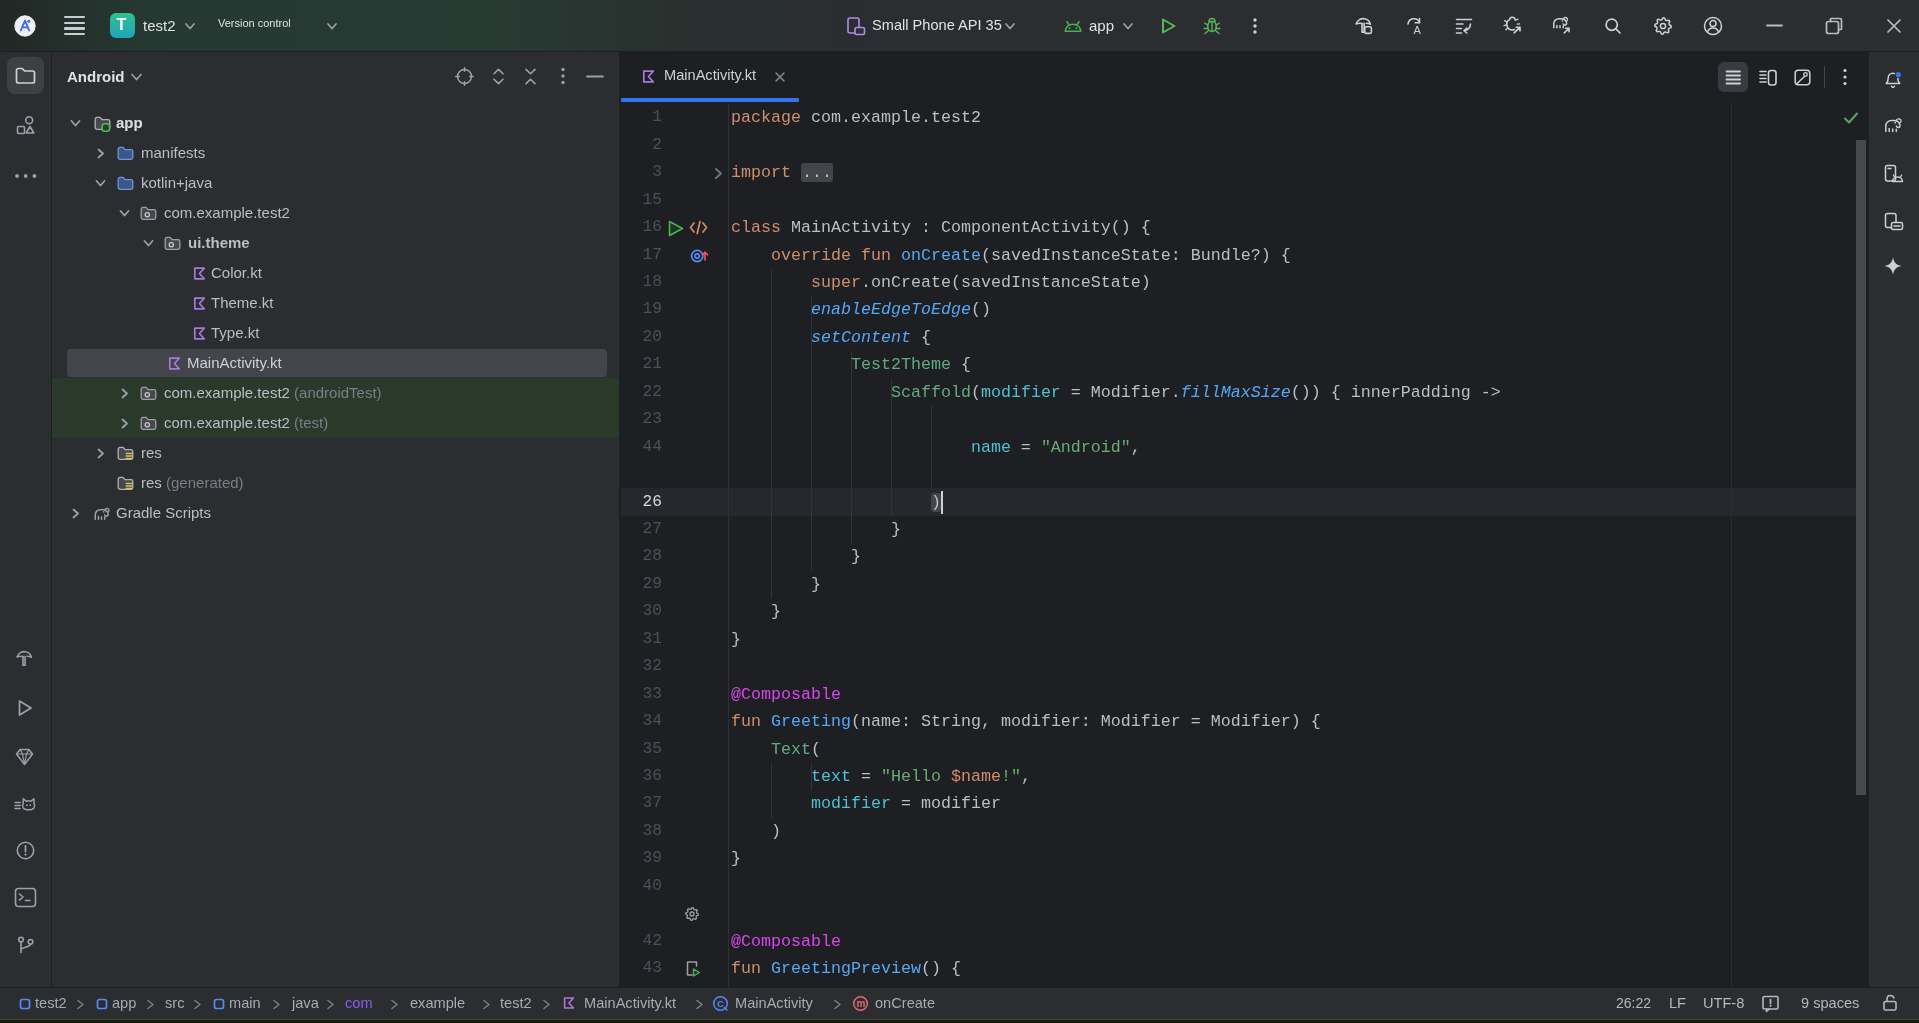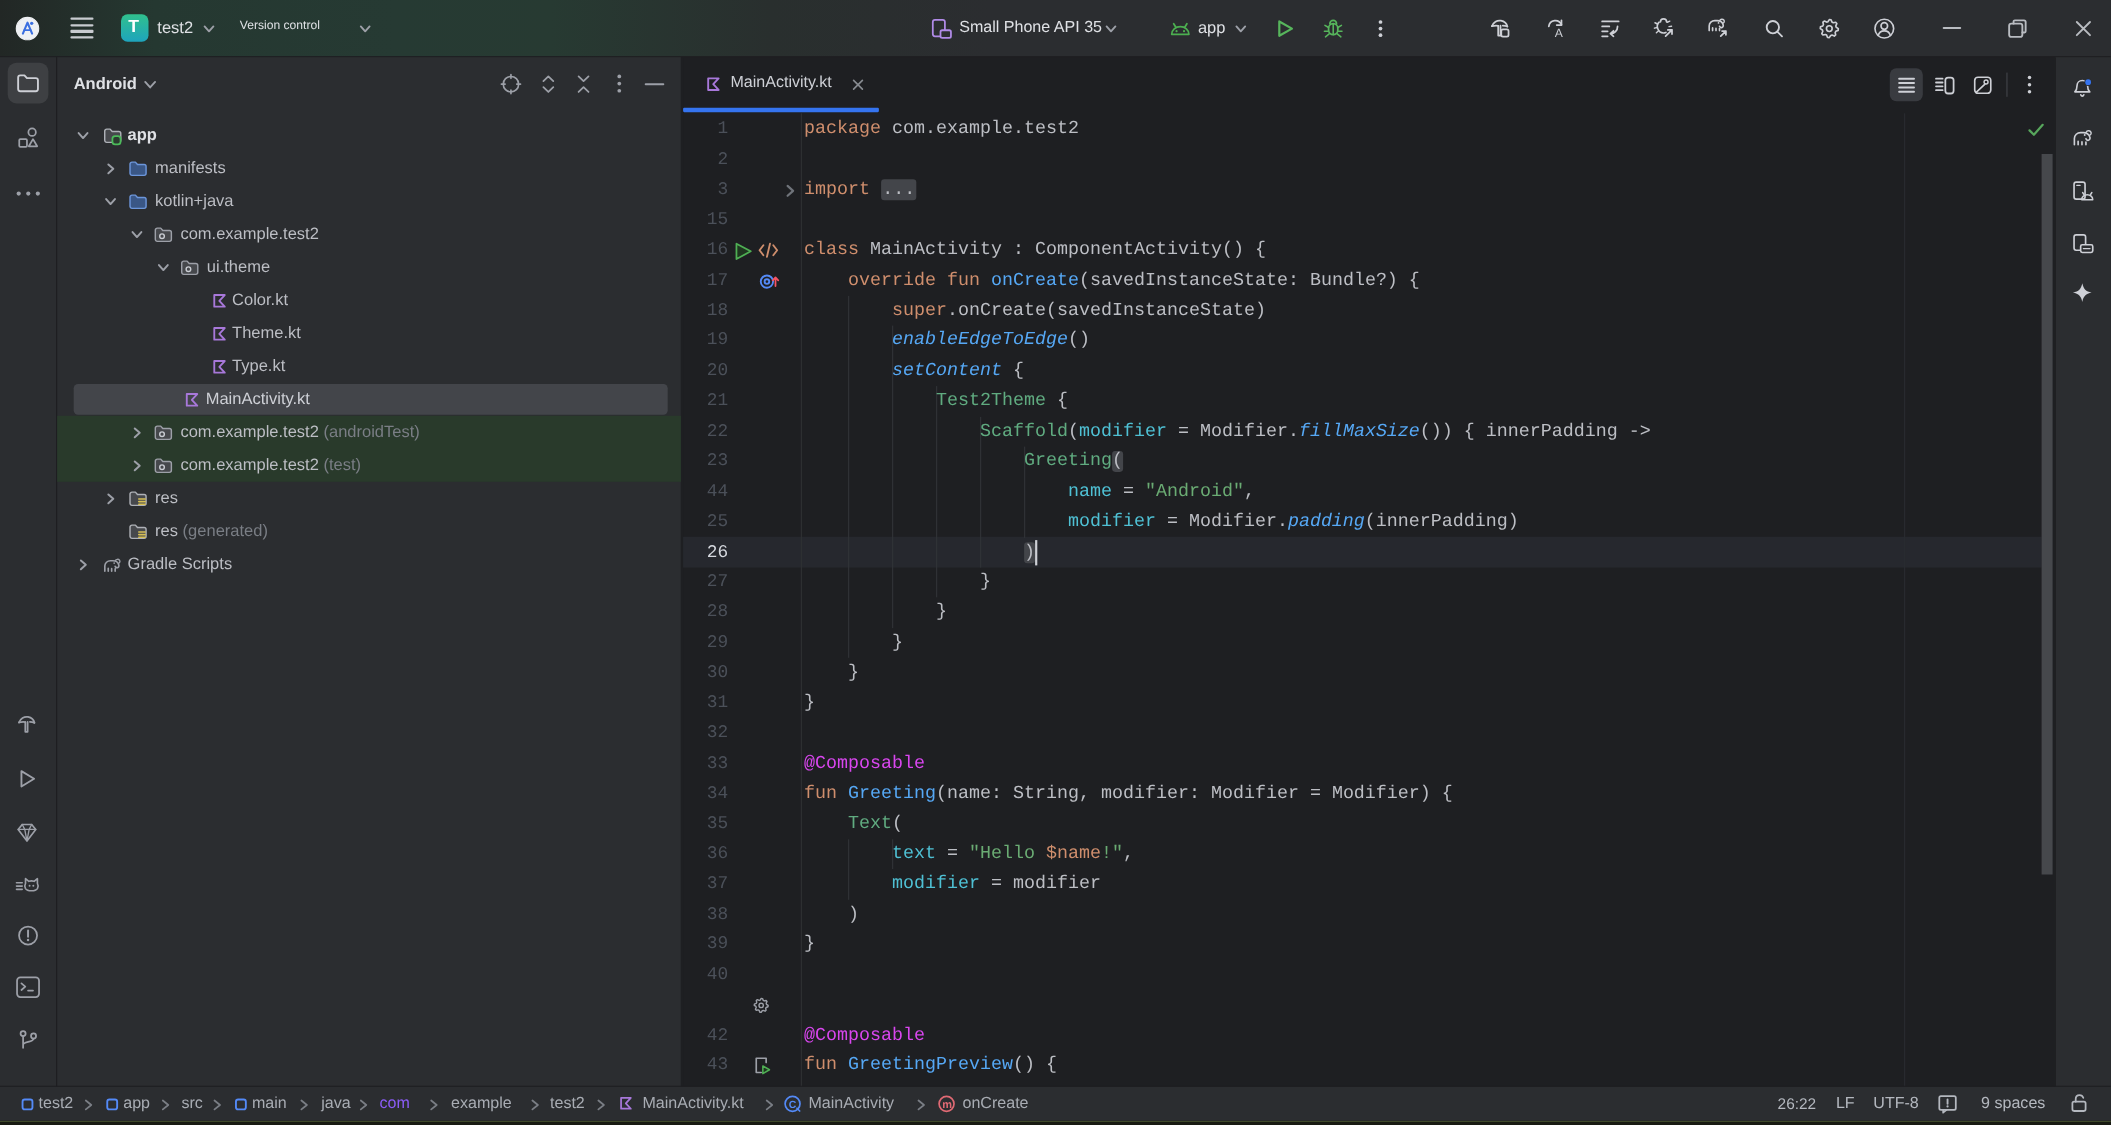--- a/index.html
+++ b/index.html
@@ -230,21 +230,21 @@
       <circle cx="7.3" cy="9.7" r="2.1" stroke="#c9ccd2" stroke-width="1.3" fill="none"></circle>
     </svg>
 <div class="abs" style="left:164px;top:204px;font-size:15px;color:#bcbec4;font-weight:400;font-family:'Liberation Sans',sans-serif;white-space:nowrap">com.example.test2</div>
 <svg class="abs" style="left:142px;top:237px" width="13" height="13" viewBox="0 0 13 13">
       <path d="M2.5 4 L6.5 8.5 L10.5 4" stroke="#9da0a8" stroke-width="1.8" fill="none" stroke-linecap="round" stroke-linejoin="round"></path>
     </svg>
 <svg class="abs" style="left:164px;top:235px" width="17" height="17" viewBox="0 0 17 17">
       <path d="M1.2 4.2 C1.2 3.2 2 2.4 3 2.4 H6.1 L8 4.6 H14 C15 4.6 15.8 5.4 15.8 6.4 V12.6 C15.8 13.6 15 14.4 14 14.4 H3 C2 14.4 1.2 13.6 1.2 12.6 Z" fill="#46484c" stroke="#9da0a8" stroke-width="1.3" stroke-linejoin="round"></path>
       <circle cx="7.3" cy="9.7" r="2.1" stroke="#c9ccd2" stroke-width="1.3" fill="none"></circle>
     </svg>
-<div class="abs" style="left:188px;top:234px;font-size:15px;color:#bcbec4;font-weight:400;font-family:'Liberation Sans',sans-serif;white-space:nowrap">ui.theme</div>
+<div class="abs" style="left:188px;top:234px;font-size:15px;color:#bcbec4;font-weight:700;font-family:'Liberation Sans',sans-serif;white-space:nowrap">ui.theme</div>
 <svg class="abs" style="left:192px;top:266px" width="15" height="15" viewBox="0 0 15 15">
       <path d="M12.3 2.2 H2.8 V12.8 H12.3 L7.4 7.5 Z" stroke="#a878da" stroke-width="1.7" fill="none" stroke-linecap="round" stroke-linejoin="round"></path>
     </svg>
 <div class="abs" style="left:211px;top:264px;font-size:15px;color:#bcbec4;font-weight:400;font-family:'Liberation Sans',sans-serif;white-space:nowrap">Color.kt</div>
 <svg class="abs" style="left:192px;top:296px" width="15" height="15" viewBox="0 0 15 15">
       <path d="M12.3 2.2 H2.8 V12.8 H12.3 L7.4 7.5 Z" stroke="#a878da" stroke-width="1.7" fill="none" stroke-linecap="round" stroke-linejoin="round"></path>
     </svg>
 <div class="abs" style="left:211px;top:294px;font-size:15px;color:#bcbec4;font-weight:400;font-family:'Liberation Sans',sans-serif;white-space:nowrap">Theme.kt</div>
 <svg class="abs" style="left:192px;top:326px" width="15" height="15" viewBox="0 0 15 15">
       <path d="M12.3 2.2 H2.8 V12.8 H12.3 L7.4 7.5 Z" stroke="#a878da" stroke-width="1.7" fill="none" stroke-linecap="round" stroke-linejoin="round"></path>
@@ -334,23 +334,22 @@
 <div class="row" style="left:620px;top:131.84px;width:1240px"><span class="ln">2</span><span class="code"></span></div>
 <div class="row" style="left:620px;top:159.28px;width:1240px"><span class="ln">3</span><span class="code"><span class="k">import</span> <span class="pbox" style="color:#bcbec4"> ... </span></span></div>
 <div class="row" style="left:620px;top:186.72px;width:1240px"><span class="ln">15</span><span class="code"></span></div>
 <div class="row" style="left:620px;top:214.16px;width:1240px"><span class="ln">16</span><span class="code"><span class="k">class</span> MainActivity : ComponentActivity() {</span></div>
 <div class="row" style="left:620px;top:241.60px;width:1240px"><span class="ln">17</span><span class="code">    <span class="k">override</span> <span class="k">fun</span> <span class="fd">onCreate</span>(savedInstanceState: Bundle?) {</span></div>
 <div class="row" style="left:620px;top:269.04px;width:1240px"><span class="ln">18</span><span class="code">        <span class="k">super</span>.onCreate(savedInstanceState)</span></div>
 <div class="row" style="left:620px;top:296.48px;width:1240px"><span class="ln">19</span><span class="code">        <span class="it">enableEdgeToEdge</span>()</span></div>
 <div class="row" style="left:620px;top:323.92px;width:1240px"><span class="ln">20</span><span class="code">        <span class="it">setContent</span> {</span></div>
 <div class="row" style="left:620px;top:351.36px;width:1240px"><span class="ln">21</span><span class="code">            <span class="cm">Test2Theme</span> {</span></div>
 <div class="row" style="left:620px;top:378.80px;width:1240px"><span class="ln">22</span><span class="code">                <span class="cm">Scaffold</span>(<span class="na">modifier</span> = Modifier.<span class="it">fillMaxSize</span>()) { innerPadding -&gt;</span></div>
-<div class="row" style="left:620px;top:406.24px;width:1240px"><span class="ln">23</span><span class="code">                    <span class="cm">Greeting</span><span class="pbox">(</span></span></div>
+<div class="row" style="left:620px;top:406.24px;width:1240px"><span class="ln">23</span></div>
 <div class="row" style="left:620px;top:433.68px;width:1240px"><span class="ln">44</span><span class="code">                        <span class="na">name</span> = <span class="st">"Android"</span>,</span></div>
-<div class="row" style="left:620px;top:461.12px;width:1240px"><span class="ln">25</span><span class="code">                        <span class="na">modifier</span> = Modifier.<span class="it">padding</span>(innerPadding)</span></div>
 <div class="row" style="left:620px;top:488.56px;width:1240px"><span class="ln" style="color:#d5d8de">26</span><span class="code">                    <span class="pbox">)</span></span></div>
 <div class="row" style="left:620px;top:516.00px;width:1240px"><span class="ln">27</span><span class="code">                }</span></div>
 <div class="row" style="left:620px;top:543.44px;width:1240px"><span class="ln">28</span><span class="code">            }</span></div>
 <div class="row" style="left:620px;top:570.88px;width:1240px"><span class="ln">29</span><span class="code">        }</span></div>
 <div class="row" style="left:620px;top:598.32px;width:1240px"><span class="ln">30</span><span class="code">    }</span></div>
 <div class="row" style="left:620px;top:625.76px;width:1240px"><span class="ln">31</span><span class="code">}</span></div>
 <div class="row" style="left:620px;top:653.20px;width:1240px"><span class="ln">32</span><span class="code"></span></div>
 <div class="row" style="left:620px;top:680.64px;width:1240px"><span class="ln">33</span><span class="code"><span class="an">@Composable</span></span></div>
 <div class="row" style="left:620px;top:708.08px;width:1240px"><span class="ln">34</span><span class="code"><span class="k">fun</span> <span class="fd">Greeting</span>(name: String, modifier: Modifier = Modifier) {</span></div>
 <div class="row" style="left:620px;top:735.52px;width:1240px"><span class="ln">35</span><span class="code">    <span class="cm">Text</span>(</span></div>

